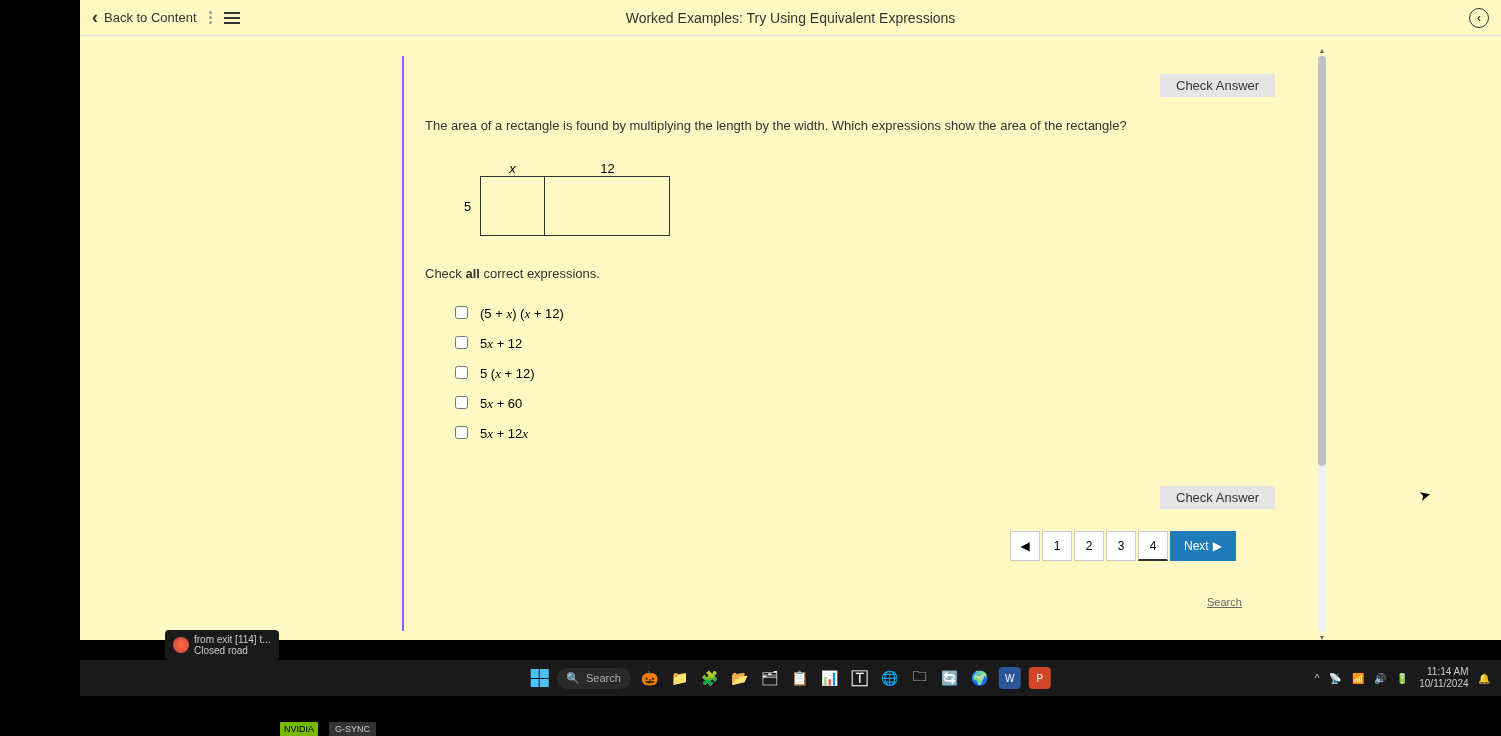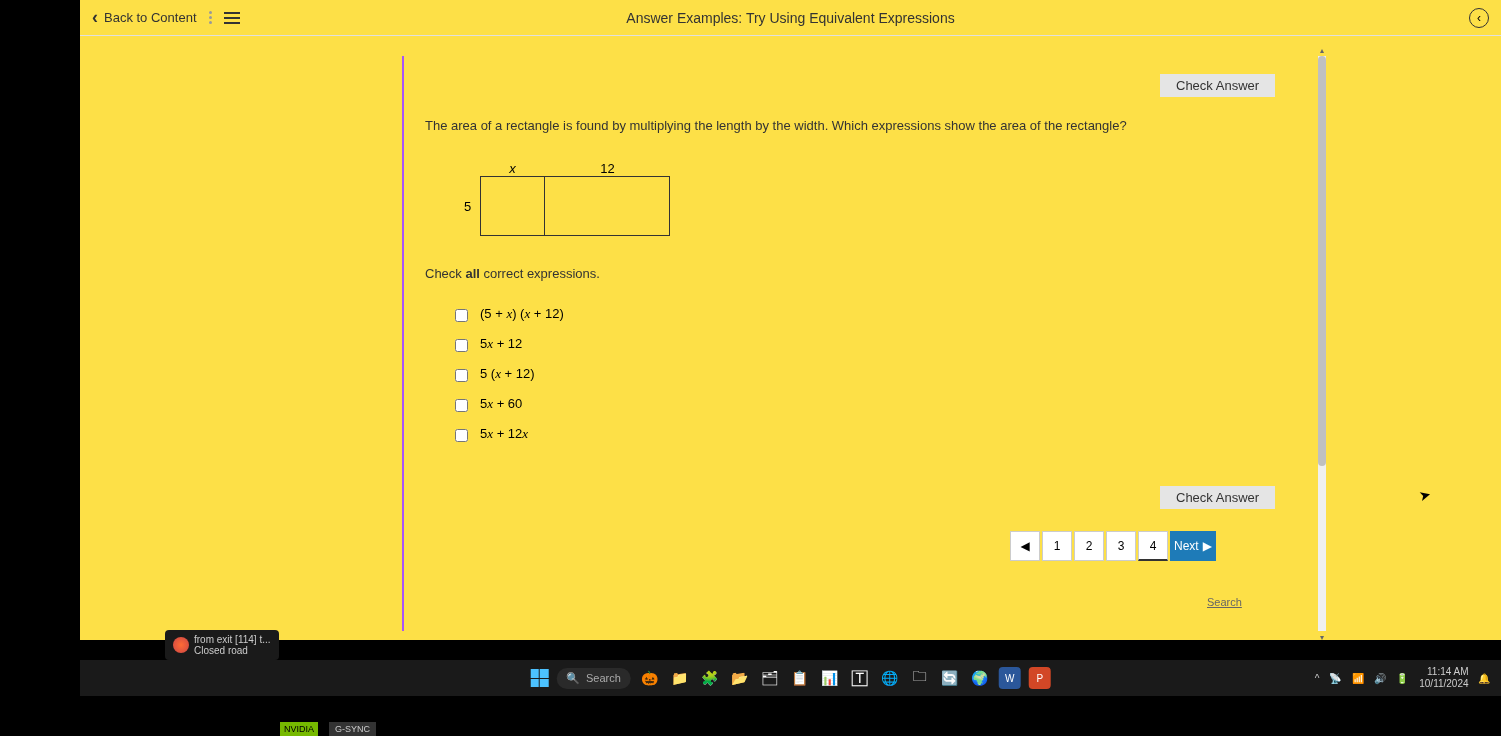--- a/index.html
+++ b/index.html
@@ -10,21 +10,21 @@
   height: 736px;
   overflow: hidden;
   position: relative;
 }
 .app-area {
   position: absolute;
   left: 80px;
   top: 0;
   width: 1421px;
   height: 640px;
-  background: #fde047;
+  background: #fef9c3;
 }
 .top-bar {
   height: 36px;
   border-bottom: 1px solid #e0e0e0;
   display: flex;
   align-items: center;
   padding: 0 12px;
   position: relative;
 }
 .back-link {
@@ -116,21 +116,21 @@
 .rect-large { width: 125px; height: 60px; border: 1px solid #333; border-left: none;}
 .instruction {
   font-size: 13px;
   color: #333;
   margin-bottom: 25px;
 }
 .instruction b { font-weight: bold; }
 .options { margin-left: 30px; }
 .option {
   display: flex;
-  align-items: flex-end;
+  align-items: flex-start;
   gap: 12px;
   margin-bottom: 14px;
   font-size: 13px;
 }
 .option input[type="checkbox"] {
   width: 13px; height: 13px;
   cursor: pointer;
 }
 .math-var { font-style: italic; font-family: 'Times New Roman', serif;}
 .pagination {
@@ -147,21 +147,21 @@
   background: #fff;
   font-size: 12px;
   display:flex; align-items:center; justify-content:center;
   cursor:pointer;
 }
 .pag-btn.active { border-bottom: 2px solid #333; }
 .next-btn {
   background: #1e7bb8;
   color: #fff;
   border: none;
-  padding: 0 4px;
+  padding: 0 14px;
   height: 30px;
   font-size: 12px;
   cursor:pointer;
   display:flex; align-items:center; gap:4px;
 }
 .credits {
   position: absolute;
   left: 1127px;
   top: 560px;
   font-size: 11px;
@@ -241,21 +241,21 @@
     <div class="vdots">
         <span></span>
         <span></span>
         <span></span>
       </div>
     <div class="hamburger">
         <span></span>
         <span></span>
         <span></span>
       </div>
-    <div class="page-title">Answer Examples: Try Using Equivalent Expressions</div>
+    <div class="page-title">Worked Examples: Try Using Equivalent Expressions</div>
     <div class="circle-icon">‹</div>
   </div>
 
   <div class="content-area">
     <div class="purple-divider"></div>
 
     <div class="check-btn-top">
       <button class="check-btn">Check Answer</button>
     </div>
 

